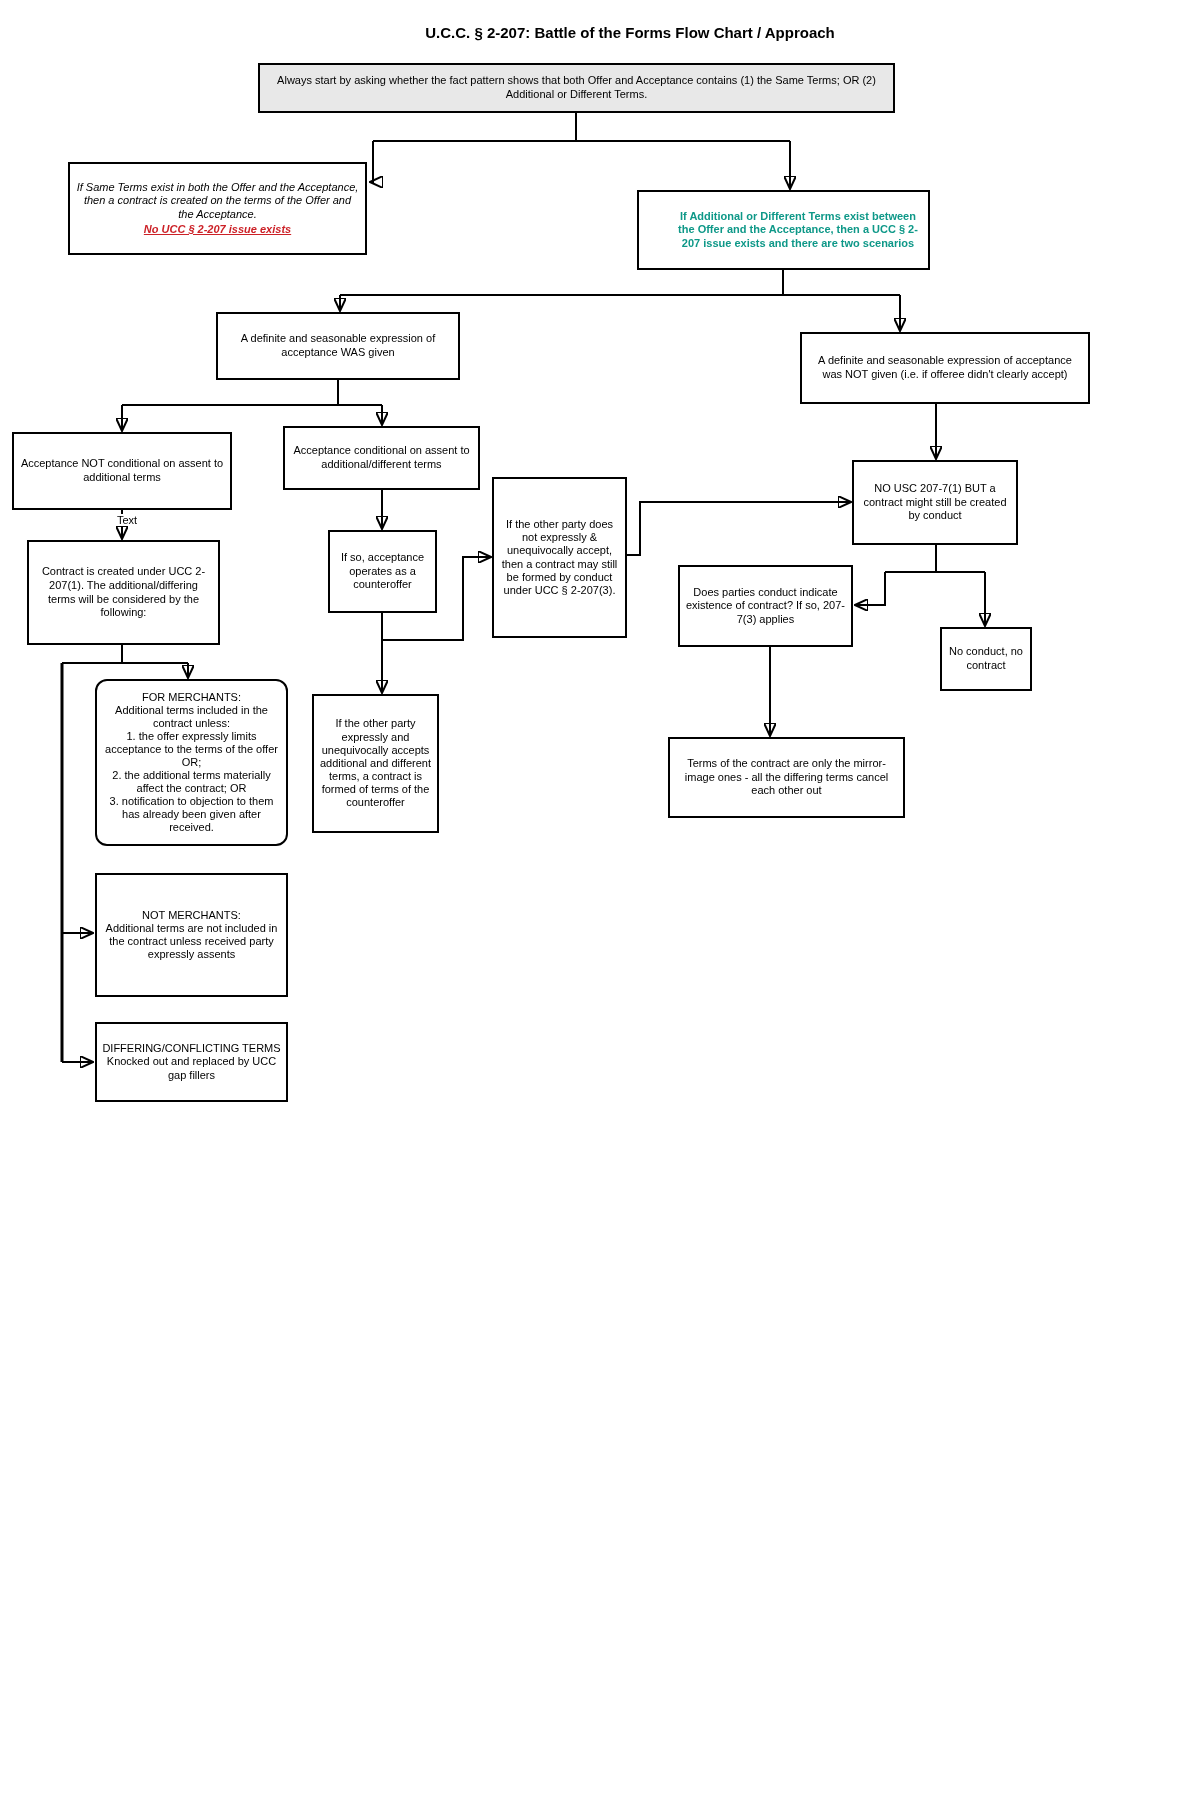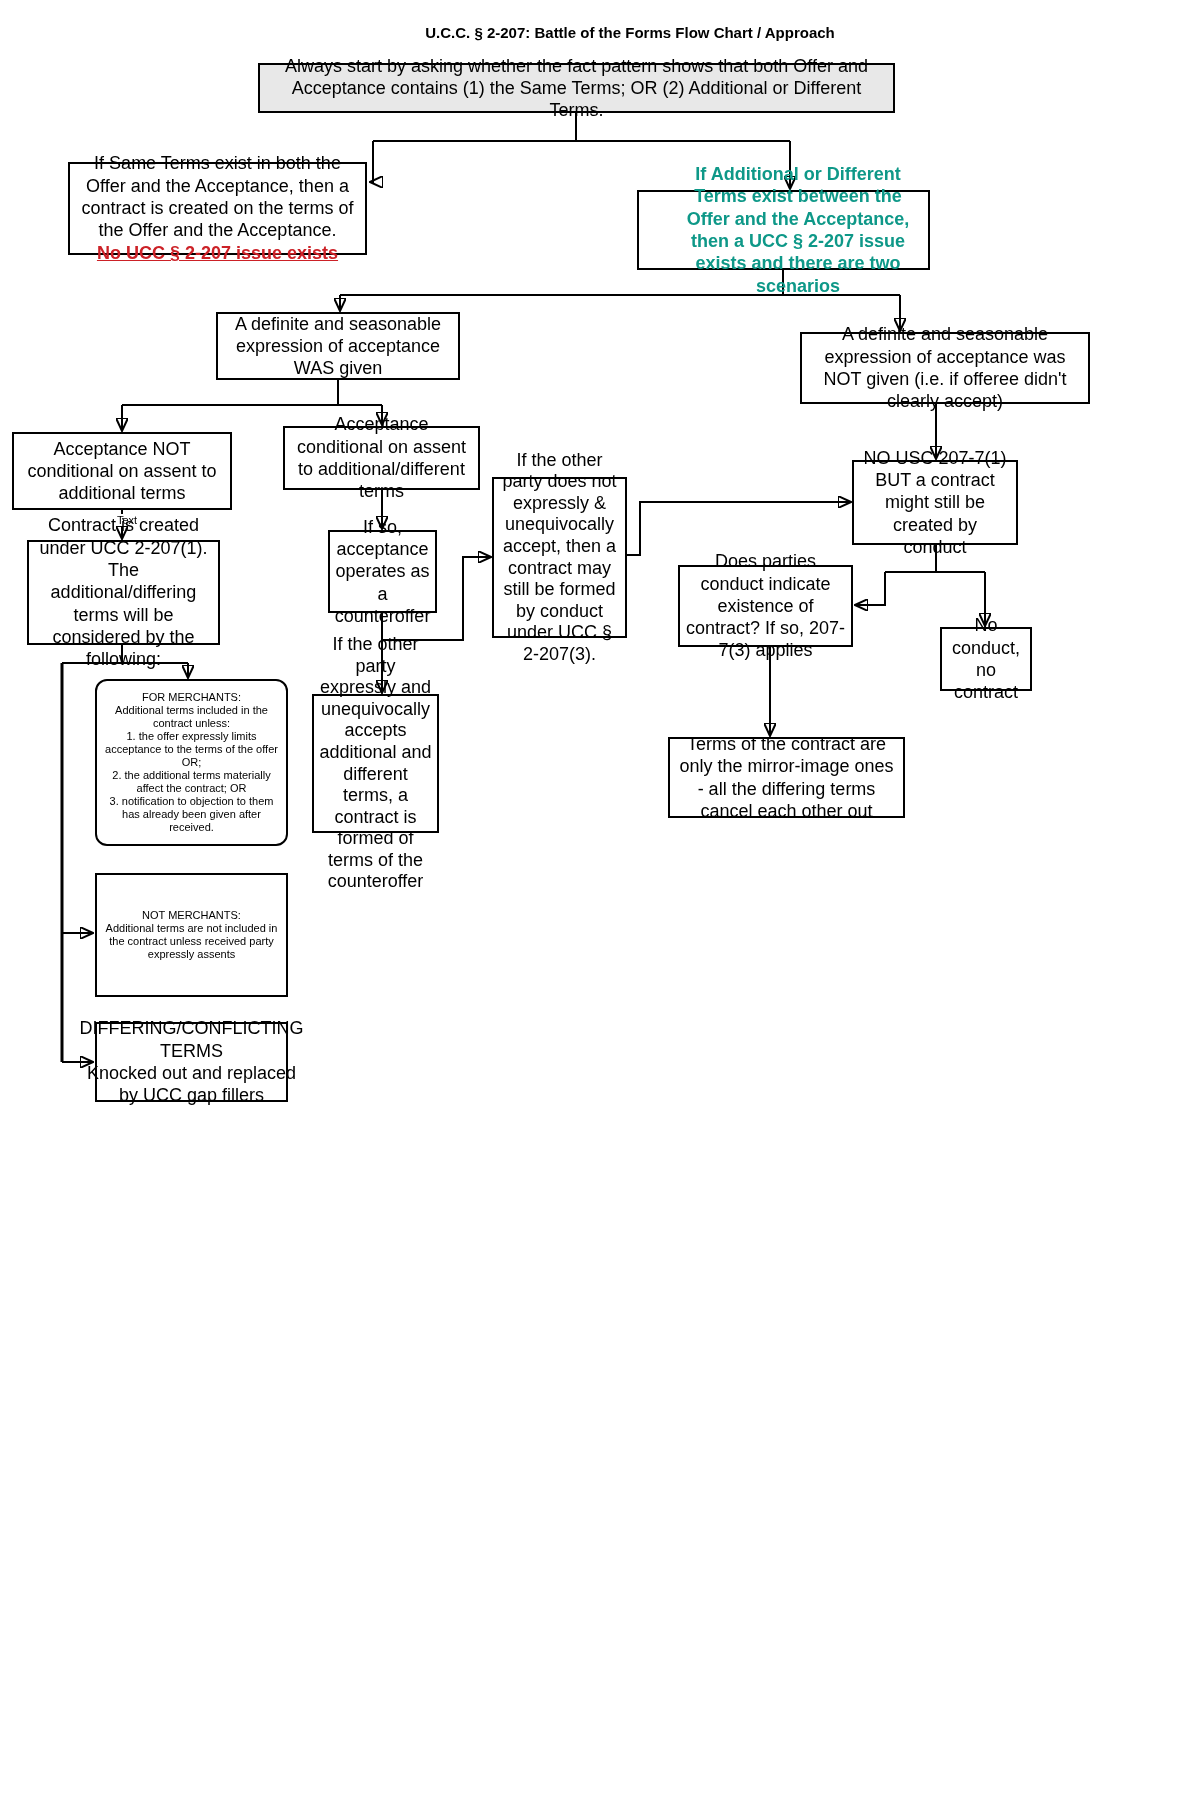--- a/index.html
+++ b/index.html
@@ -14,21 +14,21 @@
     font-family:"Liberation Sans", sans-serif;color:#000;
   }
   #connectors{position:absolute;left:0;top:0;width:1200px;height:1811px;}
   .title{
     position:absolute;left:330px;top:24px;width:600px;text-align:center;
     font-size:15px;font-weight:bold;
   }
   .node{
     position:absolute;background:#ffffff;border:2px solid #000;
     display:flex;flex-direction:column;align-items:center;justify-content:center;
-    text-align:center;font-size:18px;line-height:1.24;box-sizing:border-box;
+    text-align:center;font-size:11px;line-height:1.24;box-sizing:border-box;
     padding:3px 5px;
   }
   .node.start{background:var(--start-fill);}
   .node .red{color:var(--highlight-red);font-weight:bold;text-decoration:underline;margin-top:1px;}
   .node.green{color:var(--emphasis-green);font-weight:bold;padding-left:34px;}
   .node.small{font-size:11px;line-height:1.18;}
   .pre{white-space:pre-line;}
   .floating-label{
     position:absolute;background:#fff;font-size:11px;padding:0 3px;text-align:center;
   }
@@ -76,21 +76,21 @@
     <path d="M62,933 H92" marker-end="url(#arr)"></path>
     <path d="M62,1062 H92" marker-end="url(#arr)"></path>
   </svg>
 
   <div class="title">U.C.C. § 2-207: Battle of the Forms Flow Chart / Approach</div>
 
   <div class="node start" style="left:258px;top:63px;width:637px;height:50px;">
     <span>Always start by asking whether the fact pattern shows that both Offer and Acceptance contains (1) the Same Terms; OR (2) Additional or Different Terms.</span>
   </div>
 
-  <div class="node" style="left:68px;top:162px;width:299px;height:93px;">
+  <div class="node" style="left:68px;top:162px;width:299px;height:93px;font-style:italic;">
     <span>If Same Terms exist in both the Offer and the Acceptance, then a contract is created on the terms of  the Offer and the Acceptance.</span>
     <span class="red">No UCC § 2-207 issue exists</span>
   </div>
 
   <div class="node green" style="left:637px;top:190px;width:293px;height:80px;">
     <span>If Additional or Different Terms exist between the Offer and the Acceptance, then a UCC § 2-207 issue exists and there are two scenarios</span>
   </div>
 
   <div class="node" style="left:216px;top:312px;width:244px;height:68px;">
     <span>A definite and seasonable expression of acceptance WAS given</span>

